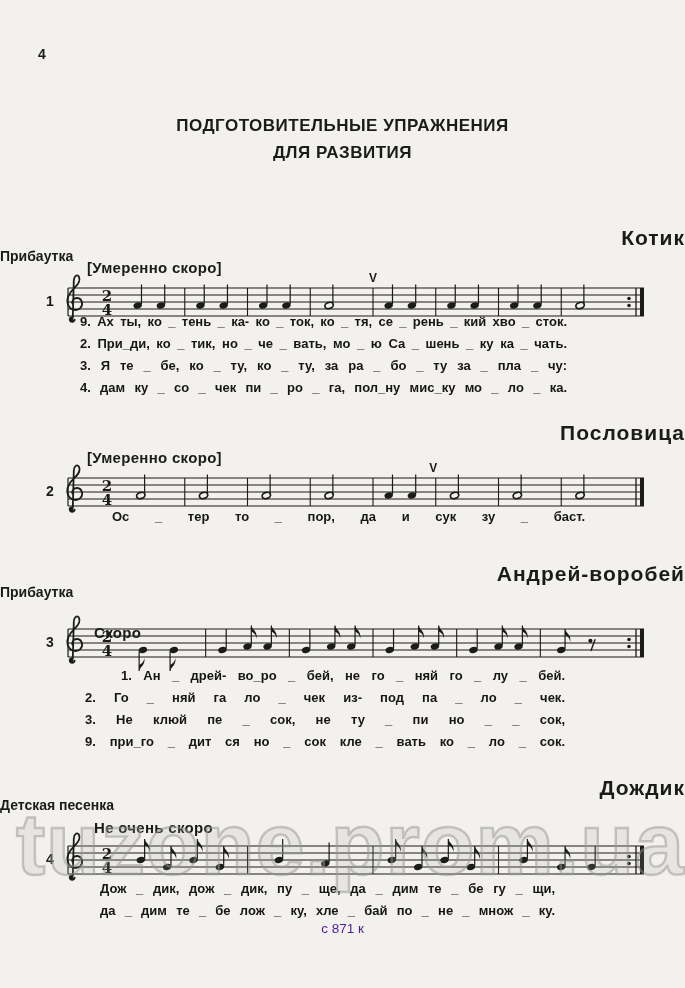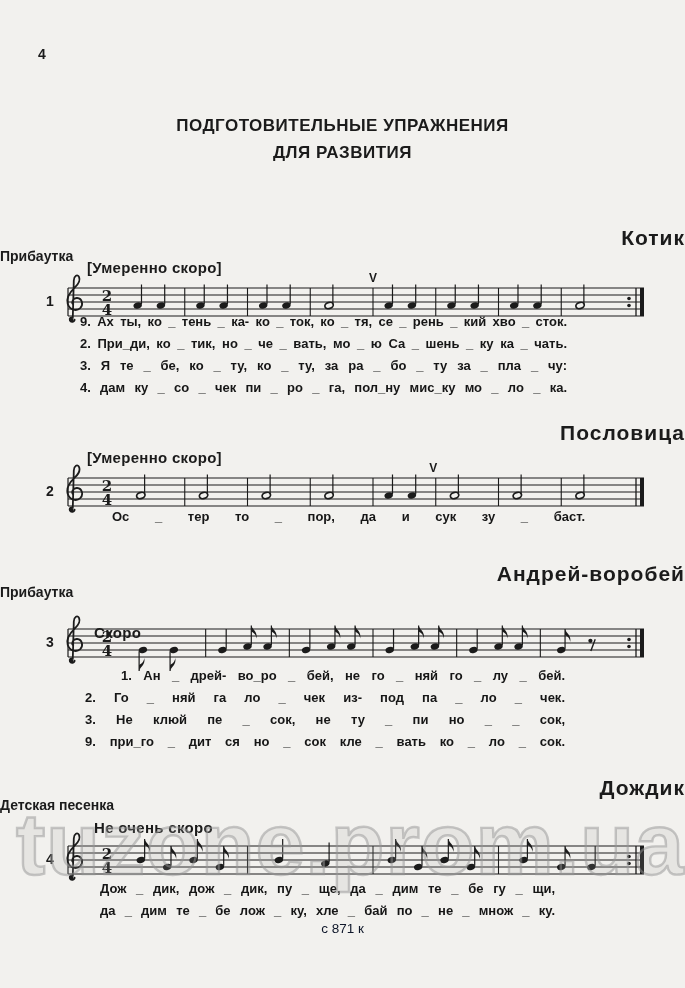--- a/index.html
+++ b/index.html
@@ -17,21 +17,21 @@
   .tempo{position:absolute;font-size:15px;font-weight:700;letter-spacing:.3px;}
   .sysnum{position:absolute;font-size:14px;font-weight:700;}
   .staff-svg{position:absolute;}
   .lyric-row{position:absolute;font-size:13px;font-weight:700;
         text-align:justify;text-align-last:justify;color:#161616;}
   .watermark{position:absolute;top:800px;left:0;width:100%;text-align:right;
         font-size:88px;font-weight:700;line-height:1;letter-spacing:1px;
         color:rgba(168,168,168,0.16);-webkit-text-stroke:2.4px rgba(150,150,150,0.5);
         pointer-events:none;z-index:5;}
   .footer{position:absolute;top:921px;left:0;width:100%;text-align:center;
-        font-size:13.5px;color:#0f172a;}
+        font-size:13.5px;color:#4c1d95;}
 </style>
 </head>
 <body>
 
 <div class="page">
   <div class="page-num">4</div>
   <div class="subtitle">
     <div>ПОДГОТОВИТЕЛЬНЫЕ УПРАЖНЕНИЯ</div>
     <div>ДЛЯ РАЗВИТИЯ</div>
   </div>

